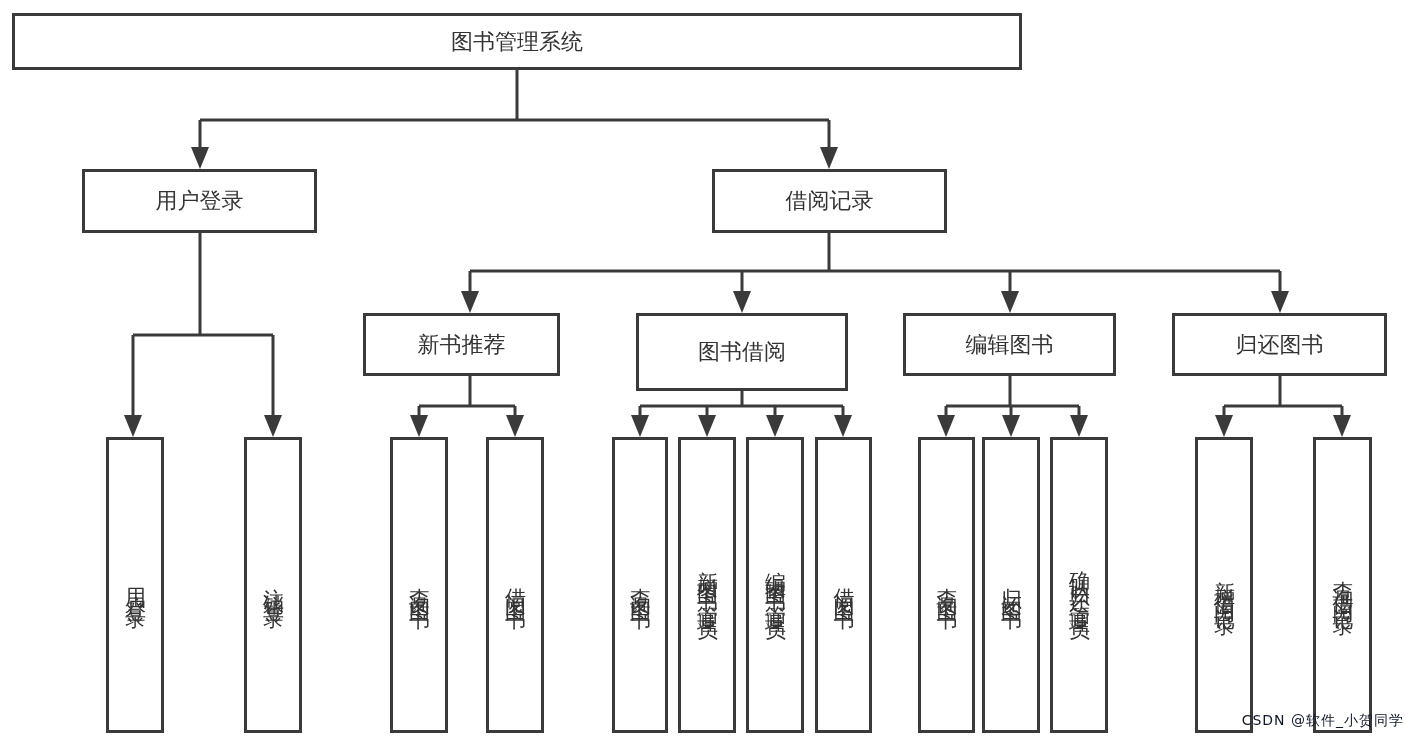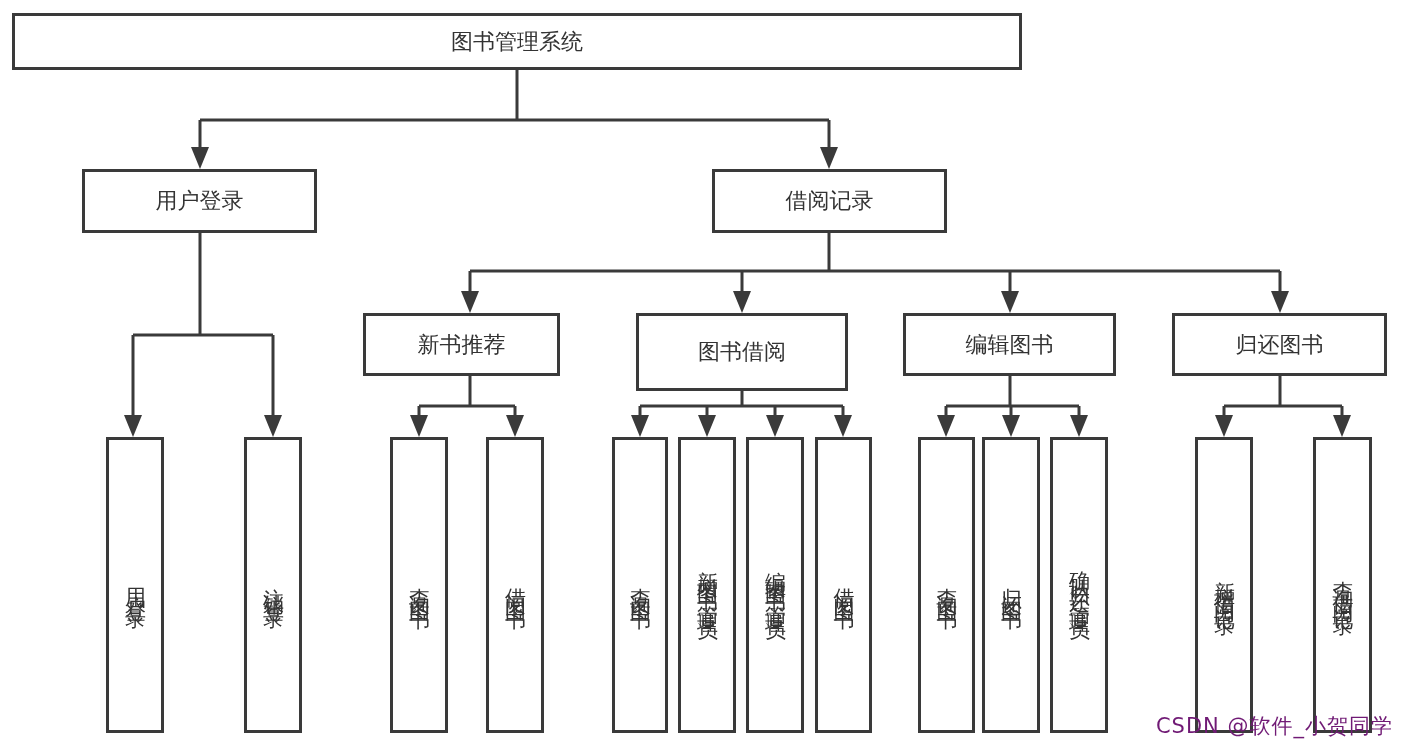--- a/index.html
+++ b/index.html
@@ -11,22 +11,22 @@
   .box{
     position:absolute;box-sizing:border-box;border:3px solid #3a3a3a;background:#ffffff;
     display:flex;align-items:center;justify-content:center;
     color:#333333;font-size:22px;line-height:1;white-space:nowrap;
   }
   .leaf{
     writing-mode:vertical-rl;text-orientation:mixed;
     font-size:21px;letter-spacing:7px;
   }
   #watermark{
-    position:absolute;right:12px;top:712px;z-index:5;
-    color:#701a75;font-size:21px;letter-spacing:1px;white-space:nowrap;
+    position:absolute;right:1px;top:712px;z-index:5;
+    color:#0f172a;font-size:14px;letter-spacing:1px;white-space:nowrap;
   }
 </style>
 </head>
 <body>
 
 <div id="canvas">
 
   <svg id="wires" viewBox="0 0 1405 747" xmlns="http://www.w3.org/2000/svg">
     <path fill="none" stroke="#3a3a3a" stroke-width="3" d="
       M517 70 V120 M200 120 H829 M200 120 V152 M829 120 V152

